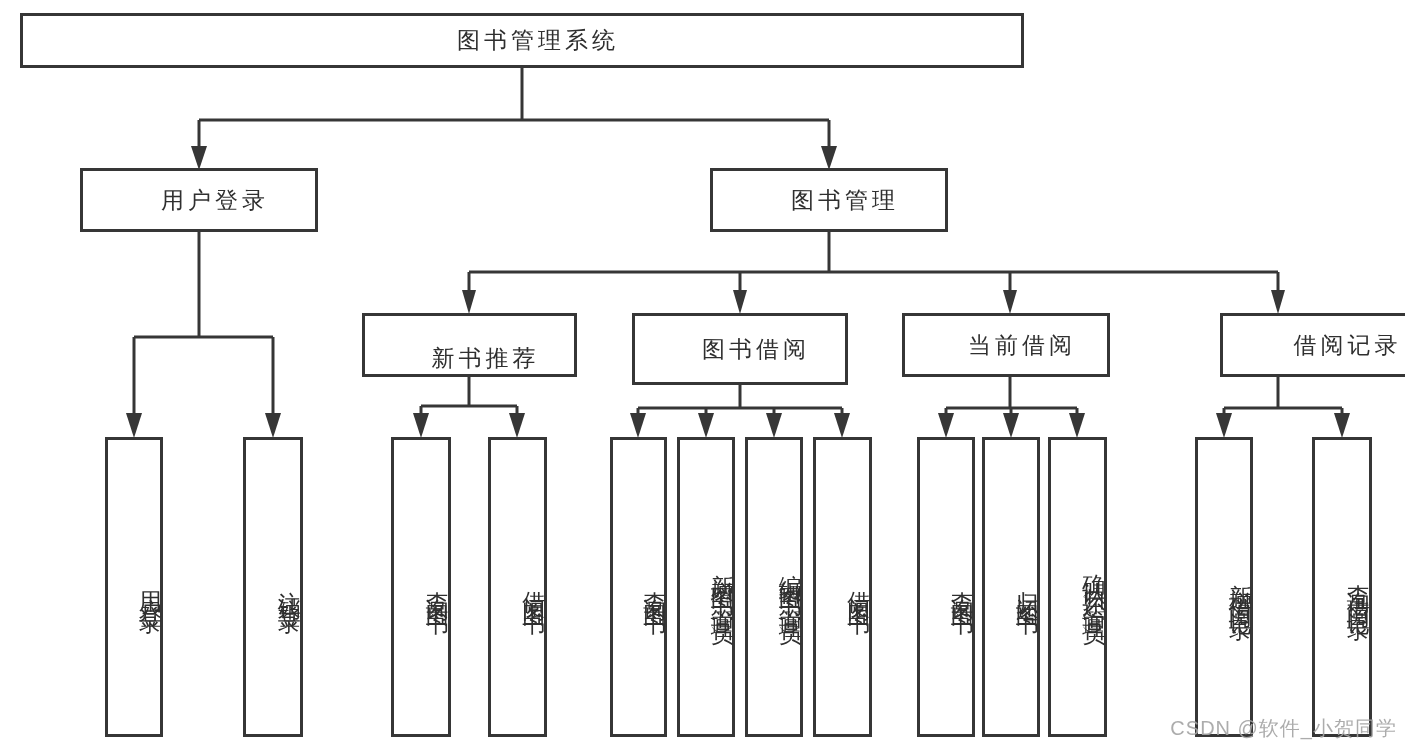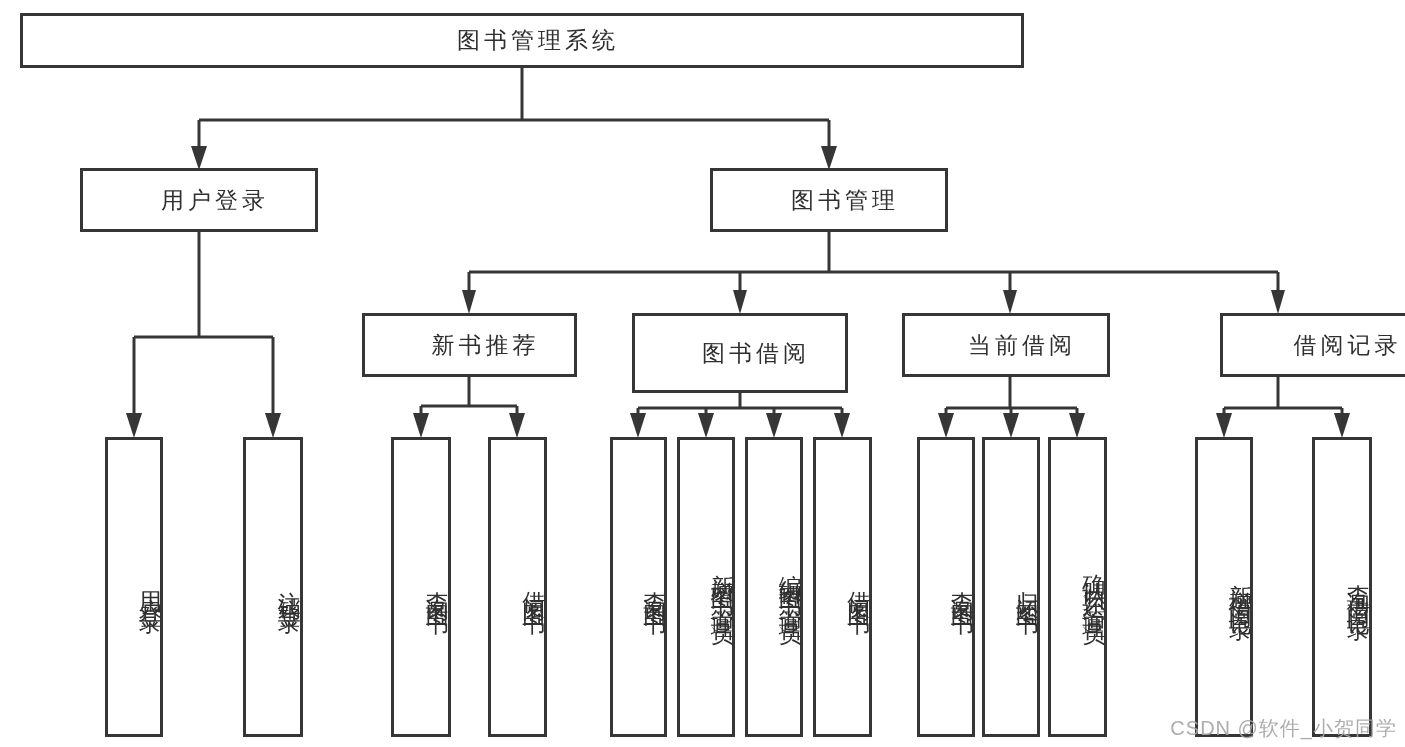--- a/index.html
+++ b/index.html
@@ -128,24 +128,24 @@
     <span class="hlabel">图书管理系统</span>
   </div>
 
   <div class="node" style="left:80px;top:168px;width:238px;height:64px;">
     <span class="hlabel">用户登录</span>
   </div>
   <div class="node" style="left:710px;top:168px;width:238px;height:64px;">
     <span class="hlabel">图书管理</span>
   </div>
 
-  <div class="node" style="left:362px;top:313px;width:215px;height:64px;">
+  <div class="node" style="left:362px;top:313px;width:215px;height:64px;align-items:flex-end;">
     <span class="hlabel">新书推荐</span>
   </div>
-  <div class="node" style="left:632px;top:313px;width:216px;height:80px;">
+  <div class="node" style="left:632px;top:313px;width:216px;height:72px;">
     <span class="hlabel">图书借阅</span>
   </div>
   <div class="node" style="left:902px;top:313px;width:208px;height:64px;">
     <span class="hlabel">当前借阅</span>
   </div>
   <div class="node" style="left:1220px;top:313px;width:223px;height:64px;">
     <span class="hlabel">借阅记录</span>
   </div>
 
   <div class="node" style="left:105px;top:437px;width:58px;height:300px;">

